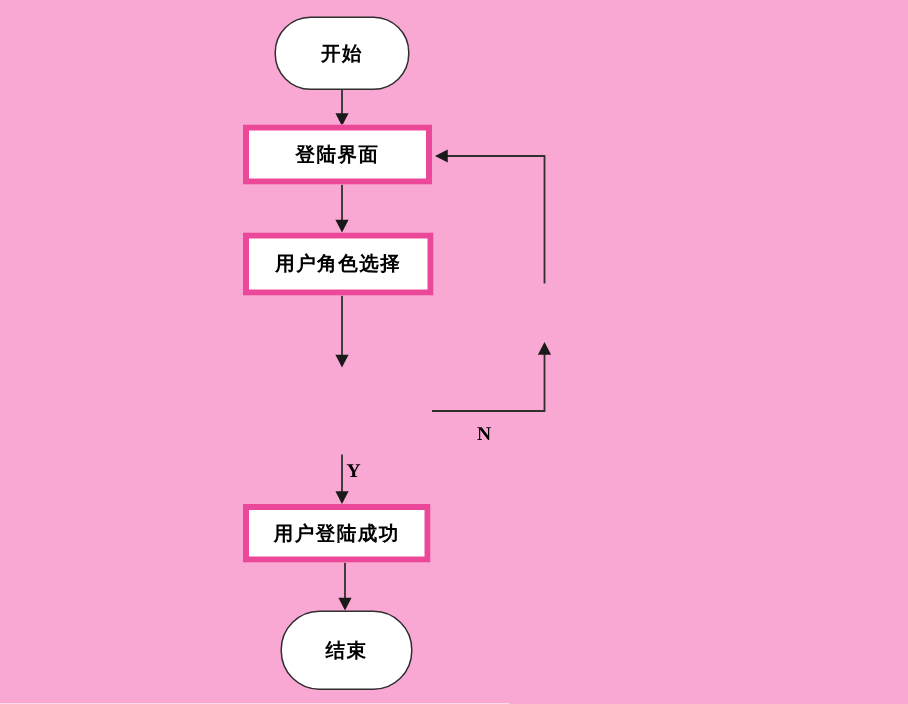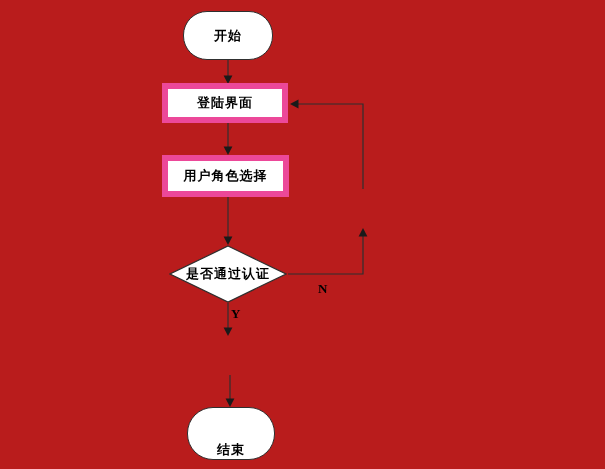--- a/index.html
+++ b/index.html
@@ -4,21 +4,21 @@
 <style>
   html, body {
     margin: 0;
     padding: 0;
     background: #ffffff;
   }
   .canvas {
     position: relative;
     width: 605px;
     height: 469px;
-    background: #b91c1c;
+    background: #f9a8d4;
     font-family: "Liberation Serif", "DejaVu Serif", serif;
     color: #000000;
     overflow: hidden;
   }
   .connector-layer {
     position: absolute;
     left: 0;
     top: 0;
     width: 605px;
     height: 469px;
@@ -34,21 +34,21 @@
     font-weight: bold;
     letter-spacing: 1px;
     text-align: center;
     white-space: nowrap;
   }
   .terminator {
     border: 1px solid #2f2f2f;
     border-radius: 24px;
   }
   .process {
-    border: 6px solid #ec4899;
+    border: 4px solid #ec4899;
   }
   .decision {
     background: transparent;
     border: none;
     padding: 0;
   }
   .decision svg {
     position: absolute;
     left: 0;
     top: 0;
@@ -66,21 +66,21 @@
     font-weight: bold;
     line-height: 14px;
   }
   
   .node-start   { left: 183px; top: 11px;  width: 90px;  height: 49px; }
   .node-login   { left: 162px; top: 83px;  width: 126px; height: 40px; }
   .node-role    { left: 162px; top: 155px; width: 127px; height: 42px; text-align: right; }
   .node-error   { left: 300px; top: 189px; width: 129px; height: 39px; }
   .node-auth    { left: 169px; top: 245px; width: 118px; height: 58px; }
   .node-success { left: 162px; top: 336px; width: 125px; height: 39px; }
-  .node-end     { left: 187px; top: 407px; width: 88px;  height: 53px; border-radius: 26px; align-items: flex-end; }
+  .node-end     { left: 187px; top: 407px; width: 88px;  height: 53px; border-radius: 26px; }
   .label-yes    { left: 231px; top: 307px; }
   .label-no     { left: 318px; top: 282px; }
 </style>
 </head>
 <body>
 
 <div class="canvas">
 
   <svg class="connector-layer" viewBox="0 0 605 469" xmlns="http://www.w3.org/2000/svg">
 
@@ -126,27 +126,24 @@
 
   <div class="node process node-login">
     <span>登陆界面</span>
   </div>
 
   <div class="node process node-role">
     <span>用户角色选择</span>
   </div>
 
 
-  <div class="node decision node-auth">
-    <svg width="118" height="58" viewBox="0 0 118 58" xmlns="http://www.w3.org/2000/svg">
-      <polygon points="59,1 117,29 59,57 1,29" fill="#ffffff" stroke="#2f2f2f" stroke-width="1.2"></polygon>
-    </svg>
-    <span class="decision-label">是否通过认证</span>
+
+  <div class="node process node-success">
+    <span>用户登陆成功</span>
   </div>
-
 
   <div class="node terminator node-end">
     <span>结束</span>
   </div>
 
   <div class="edge-label label-yes">Y</div>
 
   <div class="edge-label label-no">N</div>
 
 </div>

